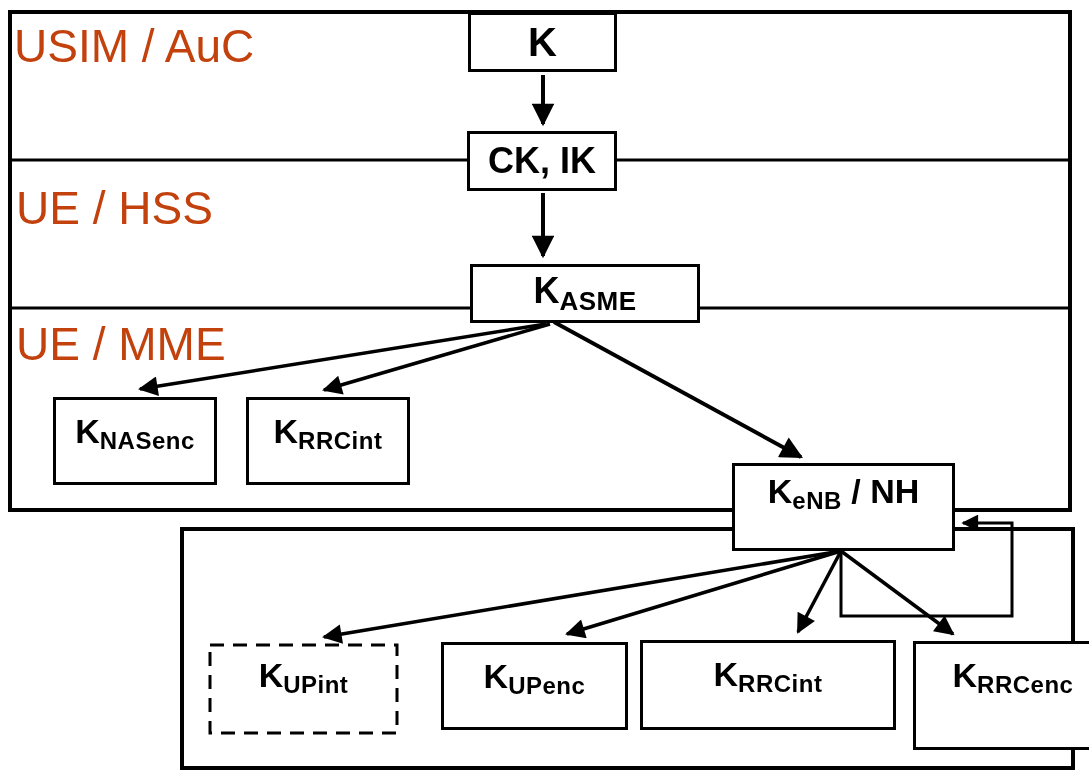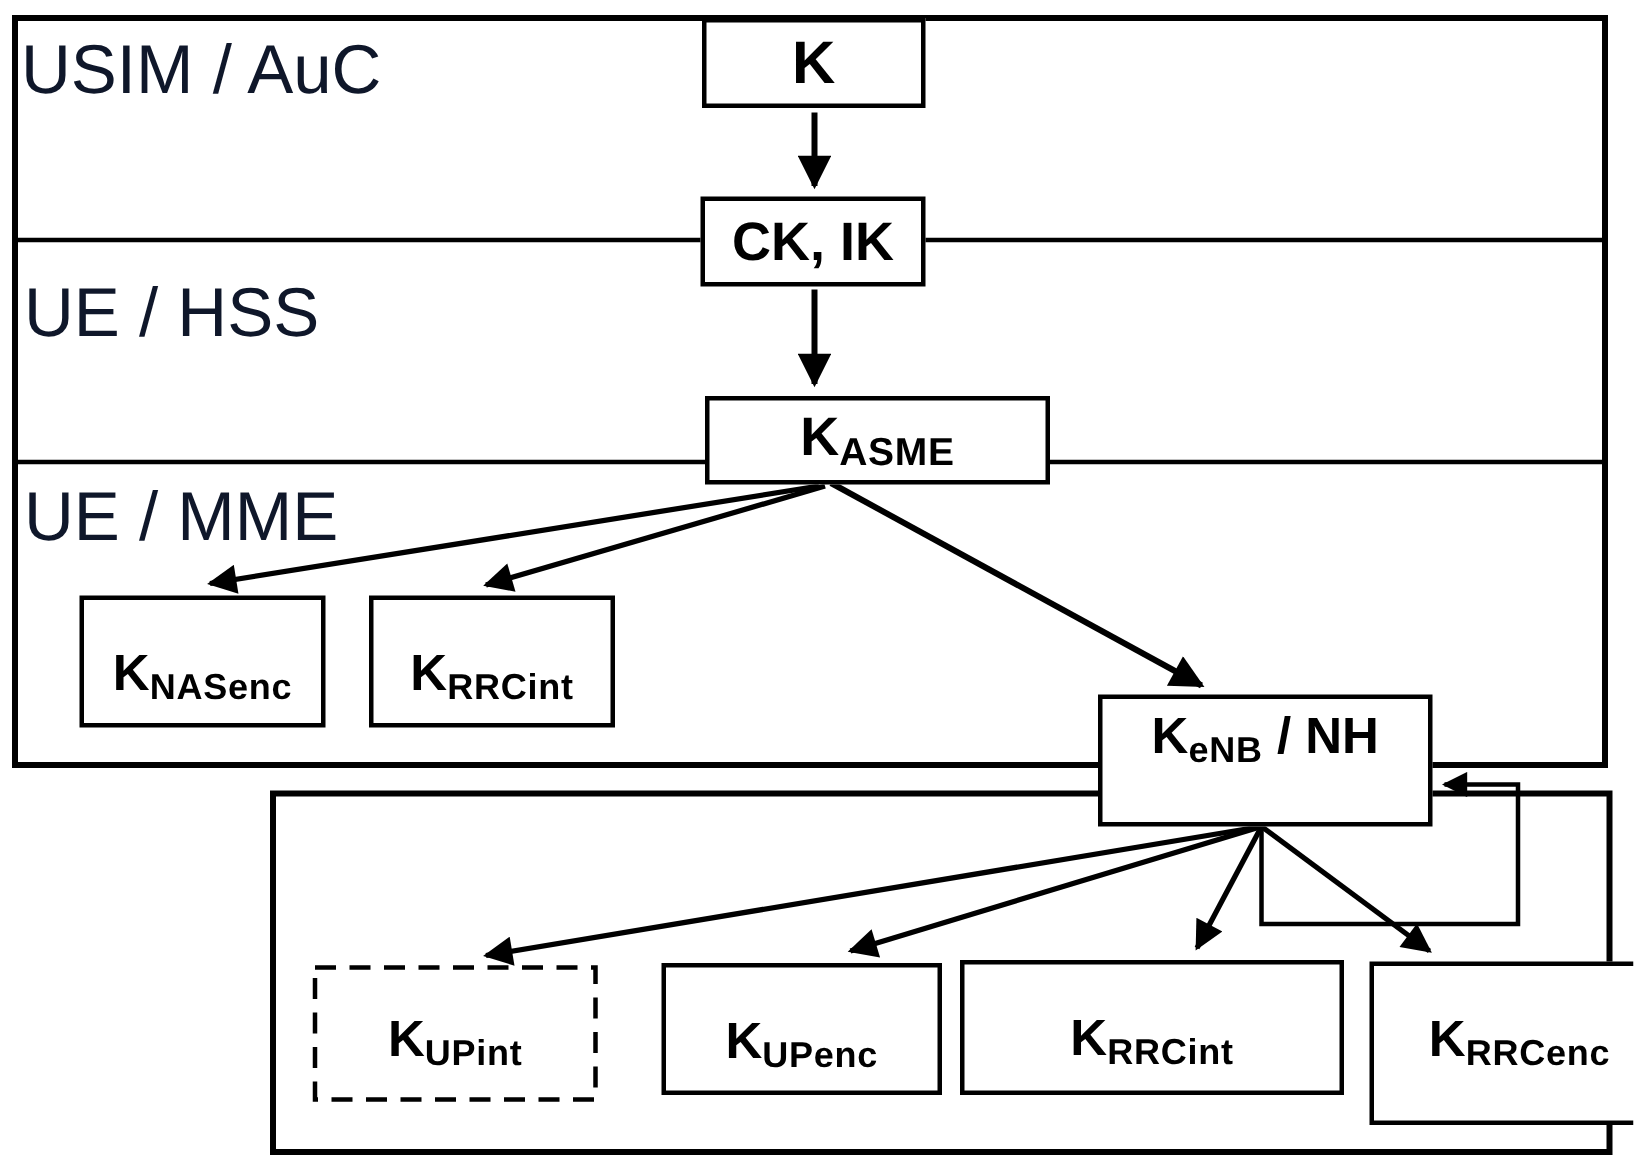--- a/index.html
+++ b/index.html
@@ -13,34 +13,34 @@
     overflow: hidden;
   }
   svg.lines { position: absolute; left: 0; top: 0; z-index: 1; }
   .section-label {
     position: absolute;
     z-index: 3;
     font-size: 46px;
     font-weight: 400;
     line-height: 1.05;
     white-space: nowrap;
-    color: #0f172a;
+    color: #c2410c;
   }
   .keybox {
     position: absolute;
     z-index: 2;
     background: #ffffff;
     border: 3px solid #000000;
     box-sizing: border-box;
     display: flex;
     justify-content: center;
     align-items: center;
     white-space: nowrap;
   }
-  .keybox.tall { align-items: flex-start; padding-top: 31px; }
+  .keybox.tall { align-items: flex-start; padding-top: 13px; }
   .keybox.nofill { background: transparent; border: none; }
   .klabel { font-weight: bold; font-size: 34px; line-height: 1.1; }
   .klabel .sub { font-size: 24px; vertical-align: -6px; letter-spacing: 0.5px; }
   .keybox.k-root .klabel { font-size: 40px; }
   .keybox.mid .klabel { font-size: 36px; }
   .keybox.mid .klabel .sub { font-size: 26px; vertical-align: -7px; }
 </style>
 </head>
 <body>
 

